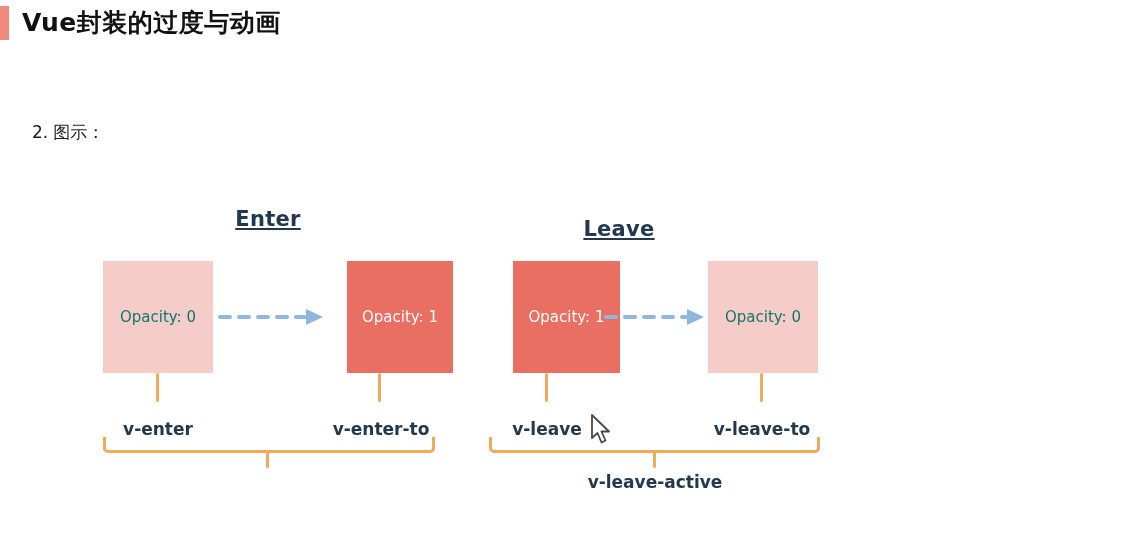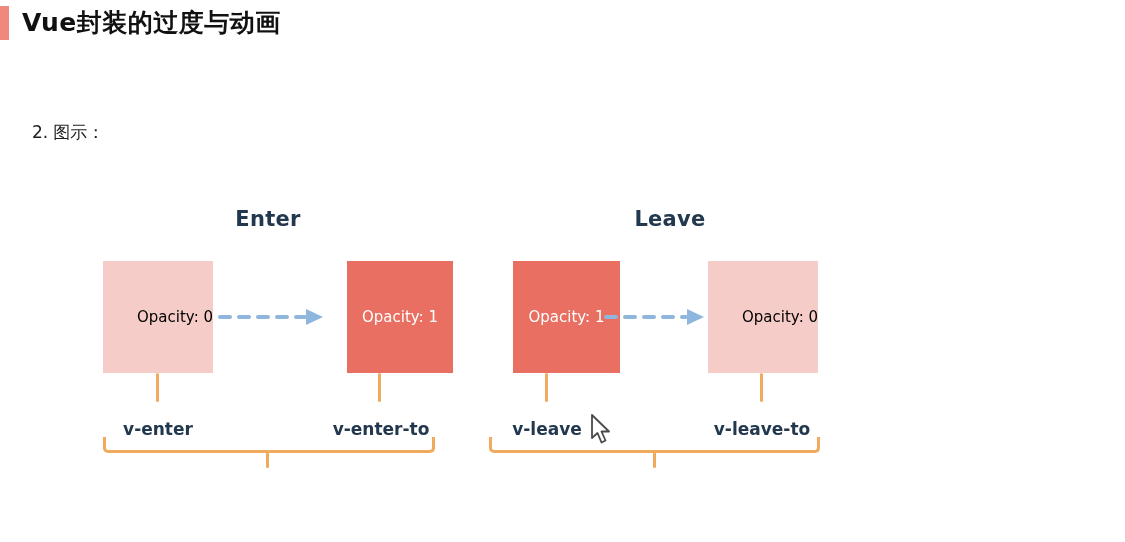--- a/index.html
+++ b/index.html
@@ -30,30 +30,31 @@
   .item-1 { top: 78px; }
   .item-2 { top: 121px; }
 
   
   .diagram { position: absolute; inset: 0; }
 
   .group-title {
     position: absolute; top: 207px; transform: translateX(-50%);
     font-size: 21px; font-weight: bold; color: var(--heading, #22384e);
     letter-spacing: 0.3px;
+    text-decoration: underline;
   }
   .enter-title { left: 268px; }
-  .leave-title { left: 670px; }
+  .leave-title { left: 619px; margin-top: 10px; }
 
   .state-box {
     position: absolute; top: 261px; height: 112px;
     display: flex; align-items: center; justify-content: center;
     font-size: 15px; font-weight: 500;
   }
-  .state-box.light { background: var(--light-box, #f5ccc7); color: #000000; justify-content: flex-end; }
+  .state-box.light { background: var(--light-box, #f5ccc7); color: #0f766e; }
   .state-box.dark  { background: var(--dark-box, #e86f61); color: #ffffff; margin-left: 20px; }
   .enter-start { left: 103px; width: 110px; }
   .enter-end   { left: 327px; width: 106px; }
   .leave-start { left: 493px; width: 107px; }
   .leave-end   { left: 708px; width: 110px; }
 
   .arrow-svg { position: absolute; top: 307px; height: 20px; }
   .enter-arrow { left: 217px; width: 108px; }
   .leave-arrow { left: 603px; width: 103px; }
 
@@ -161,20 +162,21 @@
     </svg>
 
     <span class="stem box-stem stem-leave-start"></span>
     <span class="stem box-stem stem-leave-end"></span>
 
     <div class="phase-label lbl-v-leave">v-leave</div>
     <div class="phase-label lbl-v-leave-to">v-leave-to</div>
 
     <div class="bracket leave-bracket"></div>
     <span class="stem bracket-stem stem-leave-active"></span>
+    <div class="active-label lbl-leave-active">v-leave-active</div>
 
     <svg class="cursor-svg" width="22" height="32" viewBox="0 0 22 32">
       <polygon points="2,1 2,24 7.5,19 11.5,28.5 15.5,26.5 11.5,17.5 19,17.5" fill="#ffffff" stroke="#4a4a4a" stroke-width="1.8" stroke-linejoin="round"></polygon>
     </svg>
 
   </div>
 
 
 </div>
 

